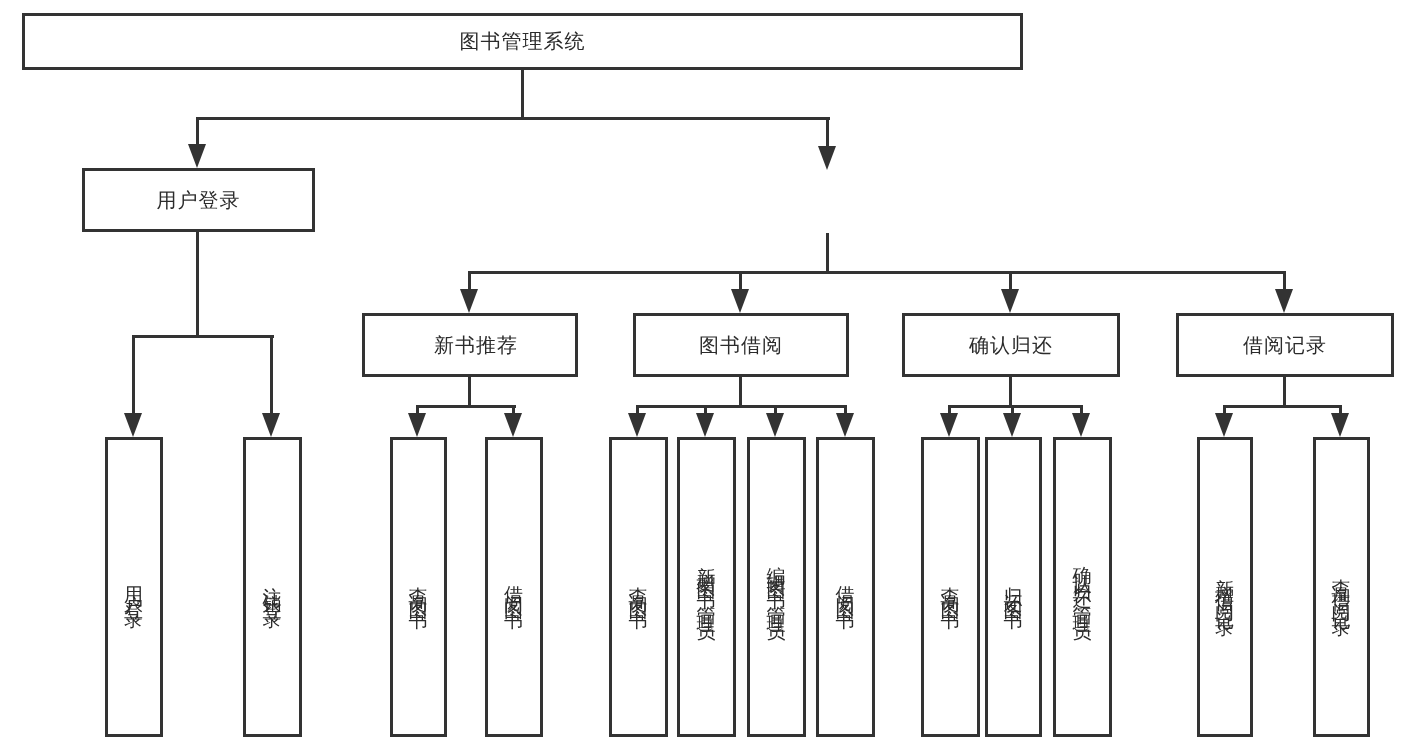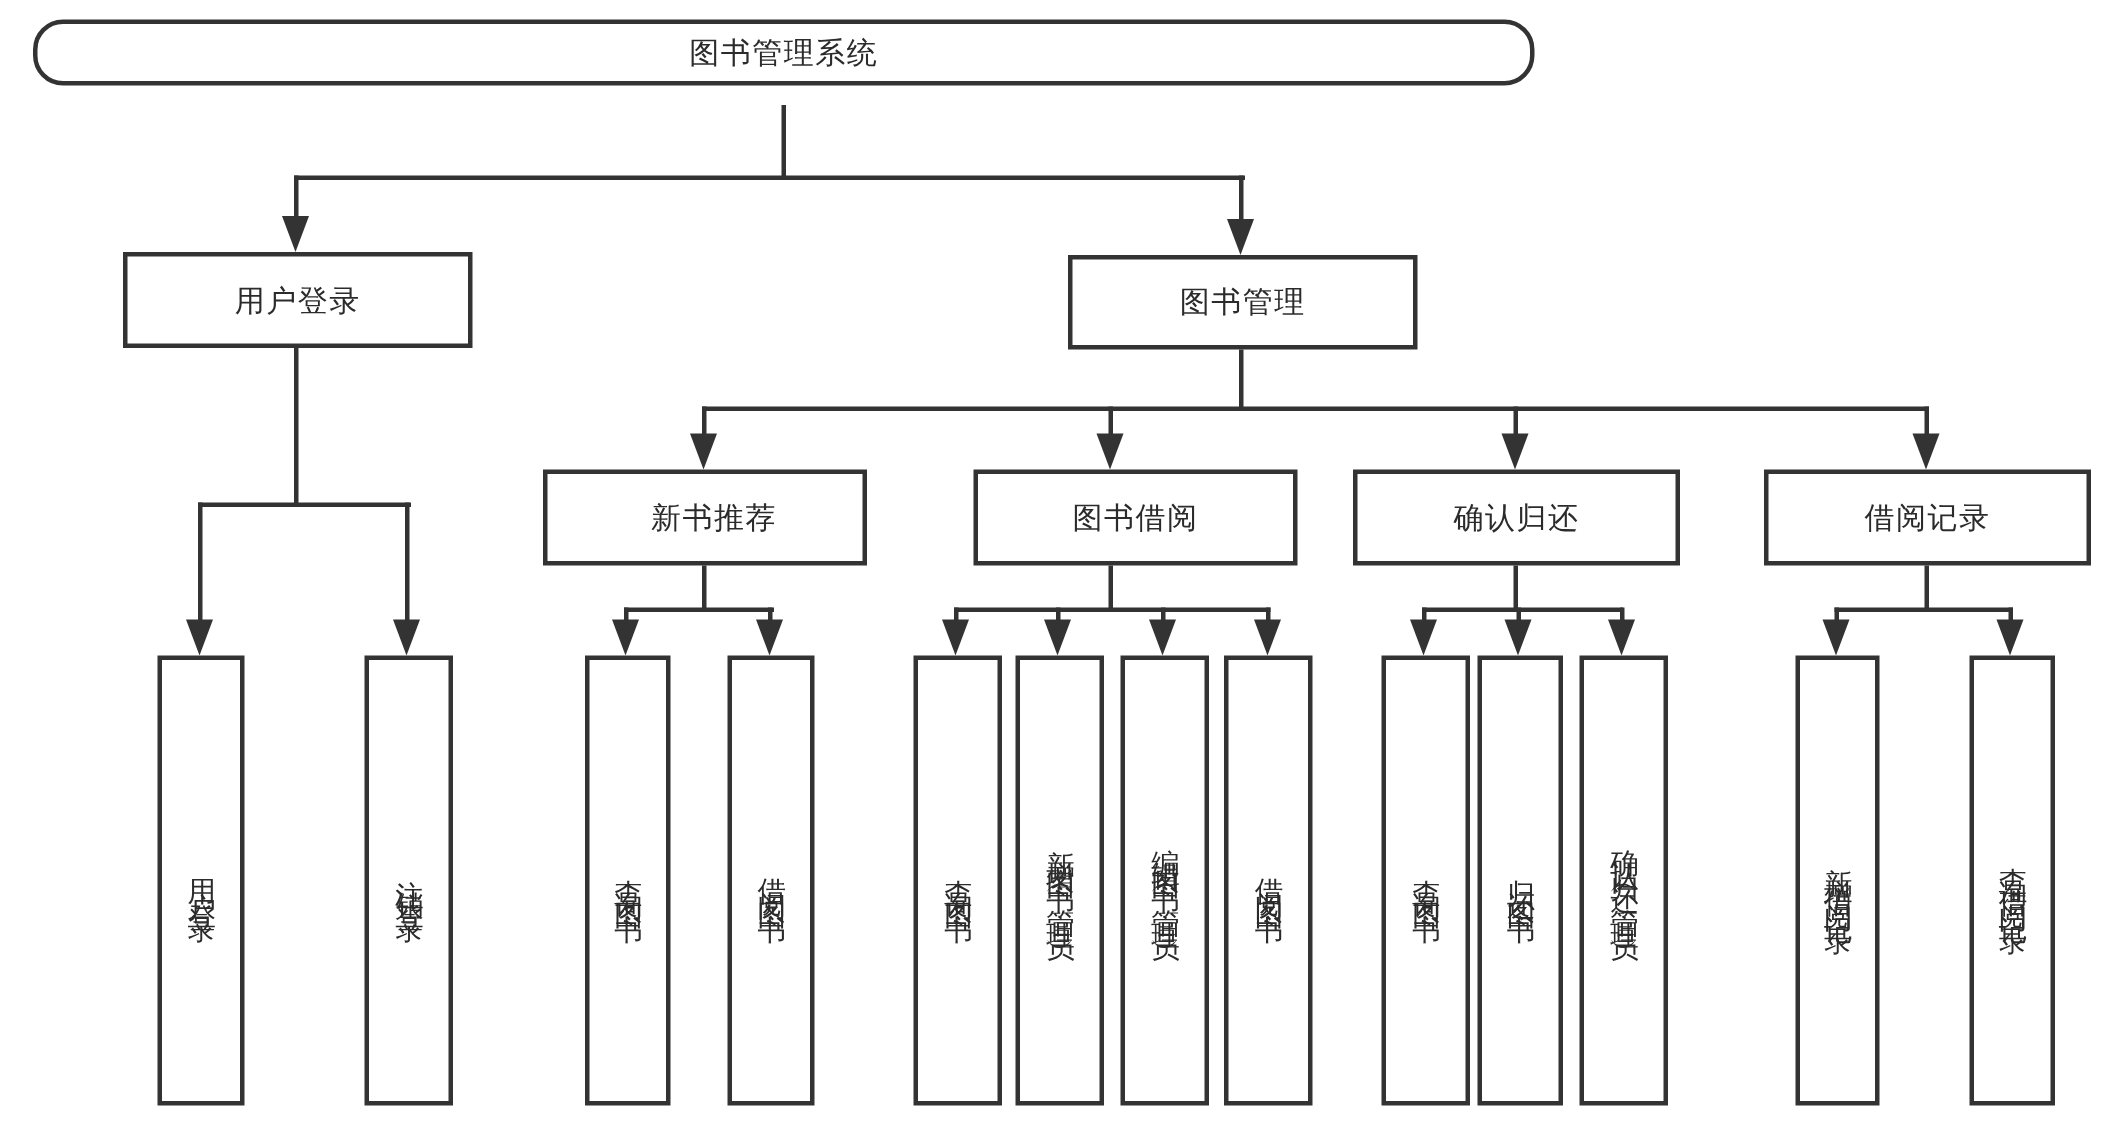--- a/index.html
+++ b/index.html
@@ -51,52 +51,51 @@
     letter-spacing: 1px;
     white-space: nowrap;
     z-index: 5;
   }
 </style>
 </head>
 <body>
 
 <div id="canvas">
 
-  <div class="box" style="left:22px; top:13px; width:1001px; height:44px;border-radius:20px;">图书管理系统</div>
+  <div class="box" style="left:22px; top:13px; width:1001px; height:57px;">图书管理系统</div>
 
   <div class="vline" style="left:521px; top:70px; width:3px; height:48px;"></div>
   <div class="hline" style="left:196px; top:117px; width:634px; height:3px;"></div>
   <div class="vline" style="left:196px; top:117px; width:3px; height:30px;"></div>
   <div class="arrow" style="left:188px; top:144px;"></div>
   <div class="vline" style="left:826px; top:117px; width:3px; height:33px;"></div>
   <div class="arrow" style="left:818px; top:146px;"></div>
 
   <div class="box" style="left:82px; top:168px; width:233px; height:64px;">用户登录</div>
-  <div class="box" style="left:712px; top:170px; width:233px; height:63px;">图书管理</div>
 
   <div class="vline" style="left:196px; top:232px; width:3px; height:106px;"></div>
   <div class="hline" style="left:132px; top:335px; width:142px; height:3px;"></div>
   <div class="vline" style="left:132px; top:335px; width:3px; height:80px;"></div>
   <div class="arrow" style="left:124px; top:413px;"></div>
   <div class="vline" style="left:270px; top:335px; width:3px; height:80px;"></div>
   <div class="arrow" style="left:262px; top:413px;"></div>
 
   <div class="vline" style="left:826px; top:233px; width:3px; height:41px;"></div>
   <div class="hline" style="left:468px; top:271px; width:818px; height:3px;"></div>
   <div class="vline" style="left:468px; top:271px; width:3px; height:20px;"></div>
   <div class="arrow" style="left:460px; top:289px;"></div>
   <div class="vline" style="left:739px; top:271px; width:3px; height:20px;"></div>
   <div class="arrow" style="left:731px; top:289px;"></div>
   <div class="vline" style="left:1009px; top:271px; width:3px; height:20px;"></div>
   <div class="arrow" style="left:1001px; top:289px;"></div>
   <div class="vline" style="left:1283px; top:271px; width:3px; height:20px;"></div>
   <div class="arrow" style="left:1275px; top:289px;"></div>
 
   <div class="box" style="left:362px; top:313px; width:216px; height:64px;padding-left:12px;">新书推荐</div>
-  <div class="box" style="left:633px; top:313px; width:216px; height:64px;margin-left:16px;">图书借阅</div>
+  <div class="box" style="left:633px; top:313px; width:216px; height:64px;">图书借阅</div>
   <div class="box" style="left:902px; top:313px; width:218px; height:64px;">确认归还</div>
   <div class="box" style="left:1176px; top:313px; width:218px; height:64px;">借阅记录</div>
 
   <div class="vline" style="left:468px; top:377px; width:3px; height:30px;"></div>
   <div class="hline" style="left:416px; top:405px; width:100px; height:3px;"></div>
   <div class="vline" style="left:416px; top:405px; width:3px; height:10px;"></div>
   <div class="arrow" style="left:408px; top:413px;"></div>
   <div class="vline" style="left:512px; top:405px; width:3px; height:10px;"></div>
   <div class="arrow" style="left:504px; top:413px;"></div>
 

